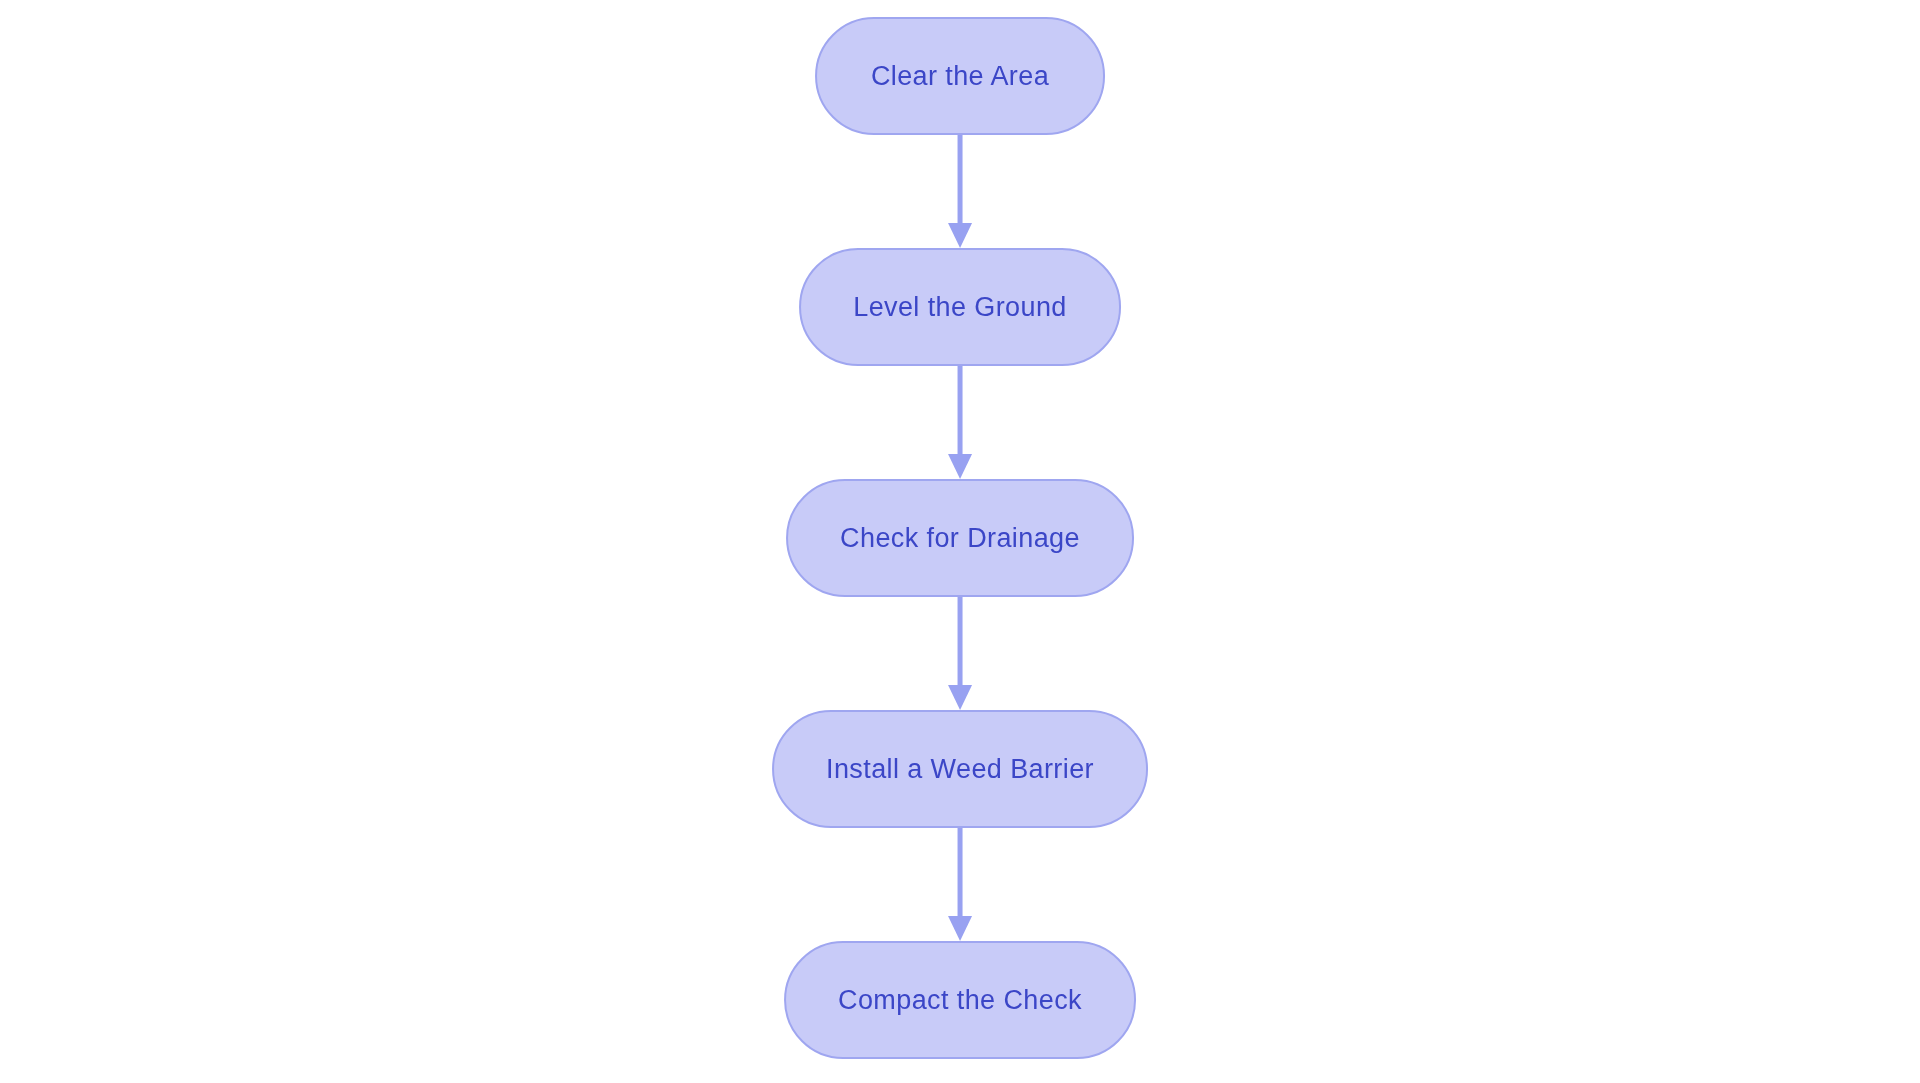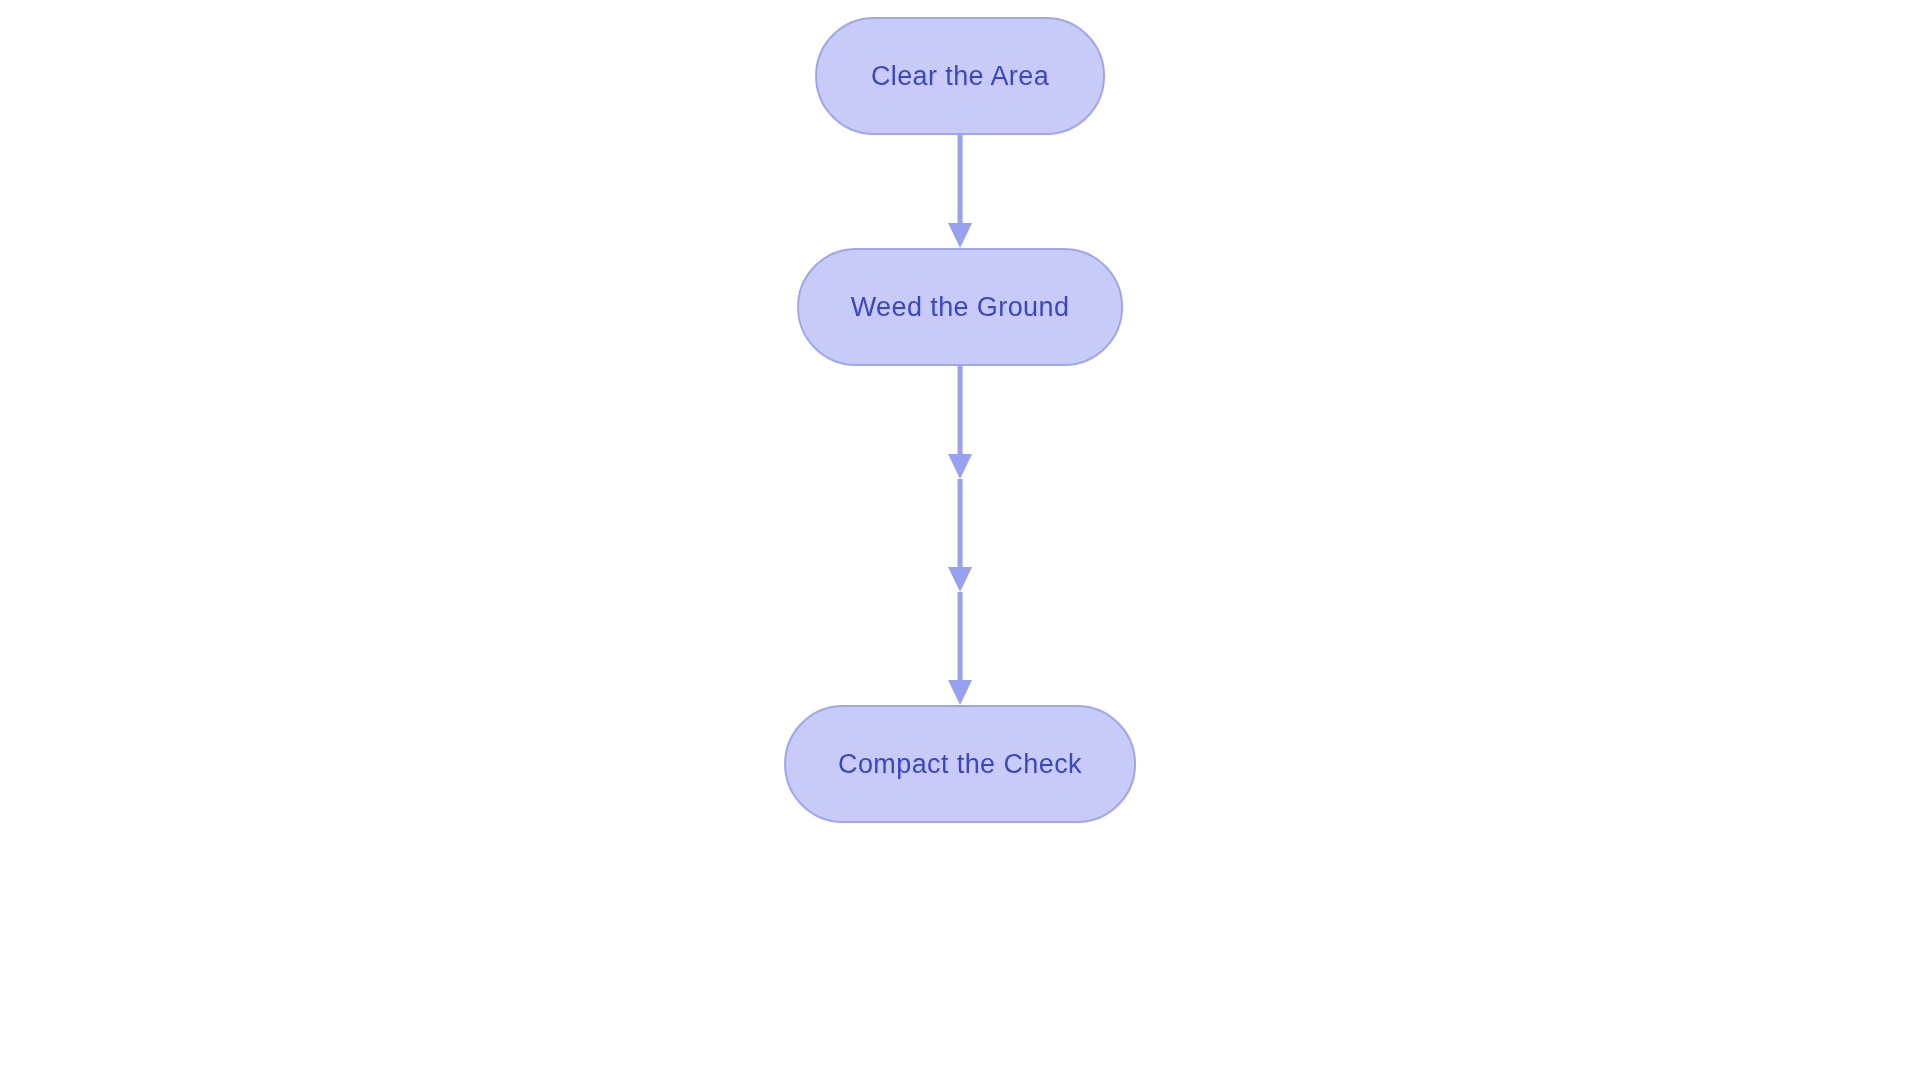--- a/index.html
+++ b/index.html
@@ -87,34 +87,40 @@
     <div class="node">
       <span class="node-label">Clear the Area</span>
     </div>
 
     <div class="arrow">
       <div class="arrow-line"></div>
       <div class="arrow-head"></div>
     </div>
 
     <div class="node">
-      <span class="node-label">Weed the Ground</span>
+      <span class="node-label">Level the Ground</span>
     </div>
 
     <div class="arrow">
       <div class="arrow-line"></div>
       <div class="arrow-head"></div>
     </div>
 
+    <div class="node">
+      <span class="node-label">Check for Drainage</span>
+    </div>
 
     <div class="arrow">
       <div class="arrow-line"></div>
       <div class="arrow-head"></div>
     </div>
 
+    <div class="node">
+      <span class="node-label">Install a Weed Barrier</span>
+    </div>
 
     <div class="arrow">
       <div class="arrow-line"></div>
       <div class="arrow-head"></div>
     </div>
 
     <div class="node">
       <span class="node-label">Compact the Check</span>
     </div>
 

